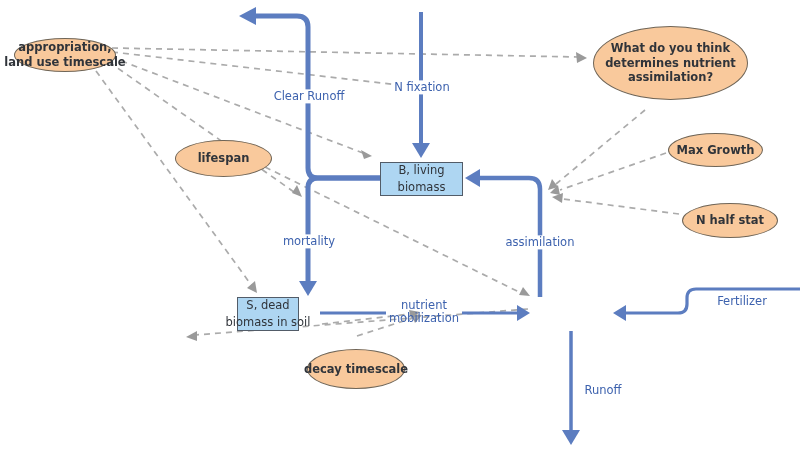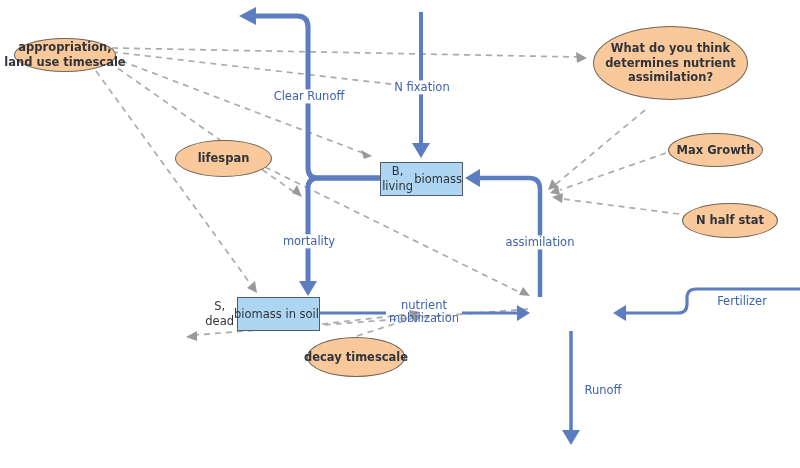--- a/index.html
+++ b/index.html
@@ -8,21 +8,21 @@
   }
   html,body{margin:0;padding:0;}
   body{font-family:"DejaVu Sans",sans-serif;background:var(--bg);}
   .stage{position:relative;width:800px;height:468px;background:var(--bg);overflow:hidden;}
   .stage svg{position:absolute;left:0;top:0;}
   .pipe{stroke:var(--pipe);fill:none;stroke-linejoin:round;}
   .pipehead{fill:var(--pipe);stroke:none;}
   .inf{stroke:var(--influence);fill:none;stroke-width:1.7;stroke-dasharray:6 5;}
   .infhead{fill:#9a9a9a;stroke:none;}
   .stock{position:absolute;background:var(--stock_fill);border:1.8px solid var(--stock_border);
-         display:flex;align-items:center;justify-content:flex-end;
+         display:flex;flex-direction:column;align-items:center;justify-content:space-between;
          font-size:11.5px;line-height:1.28;color:var(--text);text-align:center;box-sizing:border-box;z-index:3;}
   .conv{position:absolute;background:var(--ellipse_fill);border:1.6px solid var(--ellipse_border);
         border-radius:50%;display:flex;flex-direction:column;align-items:center;justify-content:center;
         font-size:11.5px;line-height:1.3;color:var(--text);text-align:center;white-space:nowrap;box-sizing:border-box;z-index:3;font-weight:bold;}
   .lbl{position:absolute;transform:translate(-50%,-50%);font-size:11.5px;color:var(--label);
        white-space:nowrap;text-align:center;line-height:1.15;z-index:4;}
   .halo{background:var(--bg);padding:0 2px;}
 </style>
 </head>
 <body>
@@ -74,21 +74,21 @@
       <polygon class="pipehead" points="530,313 517,305 517,321"></polygon>
       <path class="pipe" style="stroke-width:3.2" d="M800,289 H696 Q687,289 687,298 V304 Q687,313 678,313 H626"></path>
       <polygon class="pipehead" points="613,313 626,305 626,321"></polygon>
     </g>
   </svg>
 
   <div class="stock" style="left:380px;top:162px;width:83px;height:34px;">
     <span>B, living</span>
     <span>biomass</span>
   </div>
-  <div class="stock" style="left:237px;top:297px;width:83px;height:34px;">
+  <div class="stock" style="left:237px;top:297px;width:62px;height:34px;">
     <span>S, dead</span>
     <span style="white-space:nowrap">biomass in soil</span>
   </div>
 
   <div class="conv" style="left:14px;top:38px;width:102px;height:34px;">
     <span>appropriation,</span>
     <span>land use timescale</span>
   </div>
   <div class="conv" style="left:175px;top:140px;width:97px;height:37px;">
     <span>lifespan</span>
@@ -97,21 +97,21 @@
     <span>What do you think</span>
     <span>determines nutrient</span>
     <span>assimilation?</span>
   </div>
   <div class="conv" style="left:668px;top:133px;width:95px;height:34px;">
     <span>Max Growth</span>
   </div>
   <div class="conv" style="left:682px;top:203px;width:96px;height:35px;">
     <span>N half stat</span>
   </div>
-  <div class="conv" style="left:307px;top:337px;width:98px;height:40px;">
+  <div class="conv" style="left:307px;top:349px;width:98px;height:40px;">
     <span>decay timescale</span>
   </div>
 
   <div class="lbl" style="left:309px;top:97px;"><span class="halo">Clear Runoff</span></div>
   <div class="lbl" style="left:422px;top:88px;"><span class="halo">N fixation</span></div>
   <div class="lbl" style="left:309px;top:242px;"><span class="halo">mortality</span></div>
   <div class="lbl" style="left:540px;top:243px;"><span class="halo">assimilation</span></div>
   <div class="lbl" style="left:424px;top:312px;">
     <span>nutrient</span><br>
     <span>mobilization</span>

